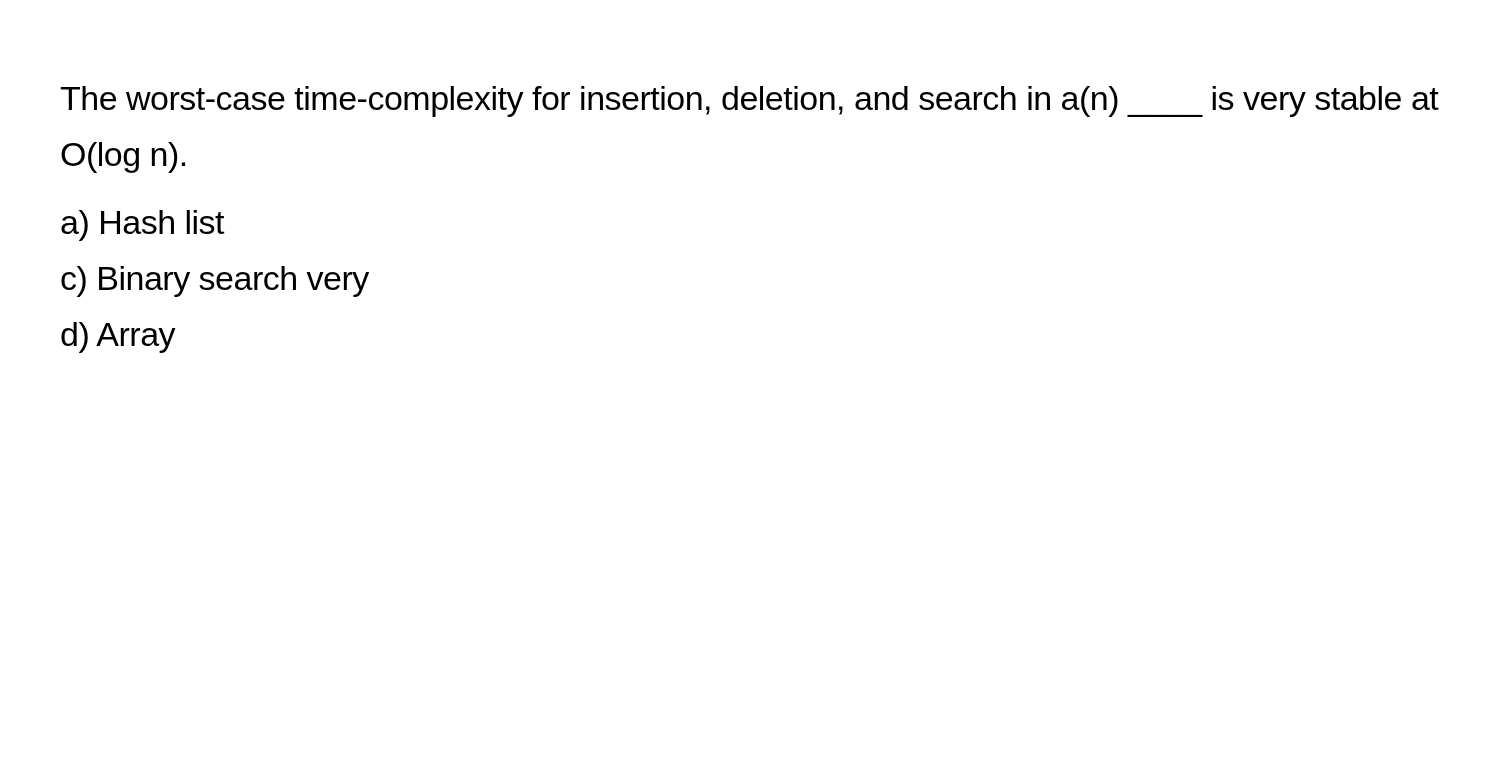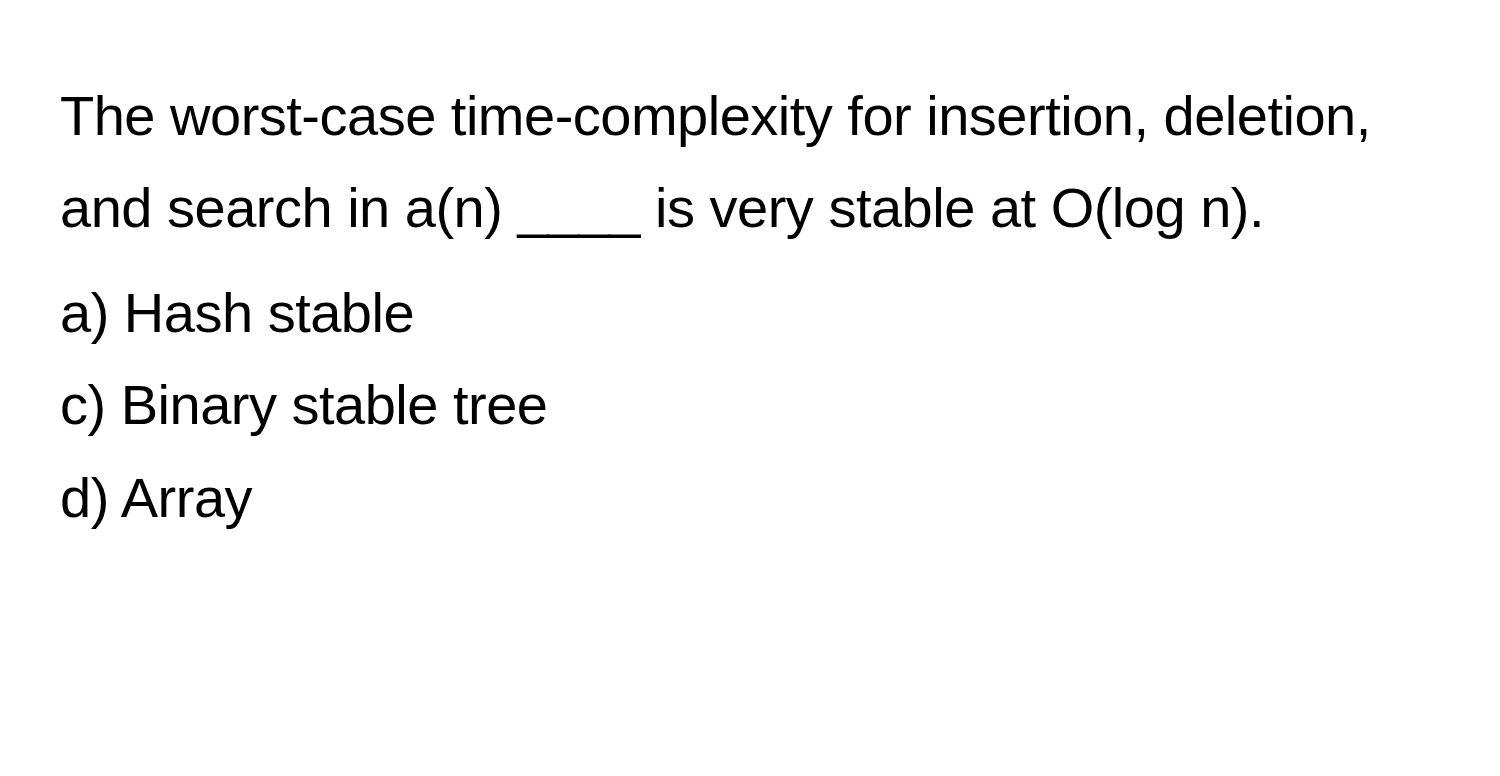--- a/index.html
+++ b/index.html
@@ -9,41 +9,41 @@
     }
     body {
       width: 1500px;
       height: 776px;
       background: #ffffff;
       font-family: -apple-system, BlinkMacSystemFont, "Segoe UI", Helvetica, Arial, sans-serif;
       padding: 70px 60px;
     }
     .question-container {
       color: #000000;
-      font-size: 56px;
+      font-size: 34px;
       line-height: 1.65;
       letter-spacing: -0.5px;
     }
     .question-text {
       margin-bottom: 12px;
     }
     .option {
       margin-bottom: 0;
     }
   </style>
 </head>
 <body>
 
 <div class="question-container">
   <div class="question-text">The worst-case time-complexity for insertion, deletion, and search in a(n) ____ is very stable at O(log n).</div>
   <div class="option">
     <span>a)</span>
-    <span>Hash stable</span>
+    <span>Hash list</span>
   </div>
   <div class="option">
     <span>c)</span>
-    <span>Binary stable tree</span>
+    <span>Binary search very</span>
   </div>
   <div class="option">
     <span>d)</span>
     <span>Array</span>
   </div>
 </div>
 
 </body></html>

